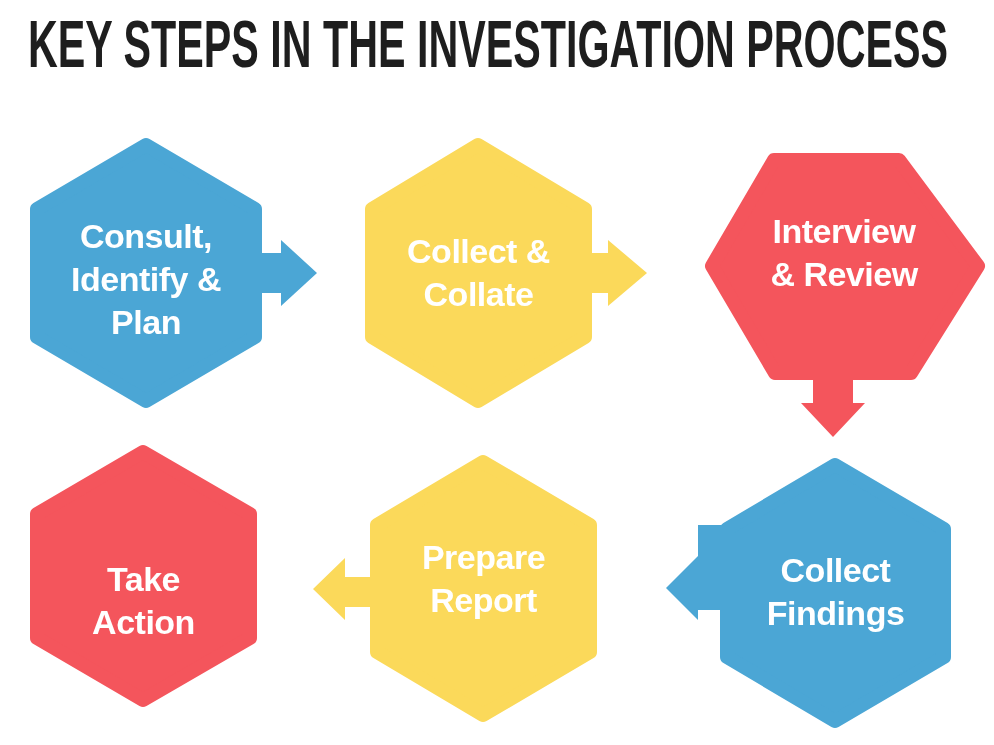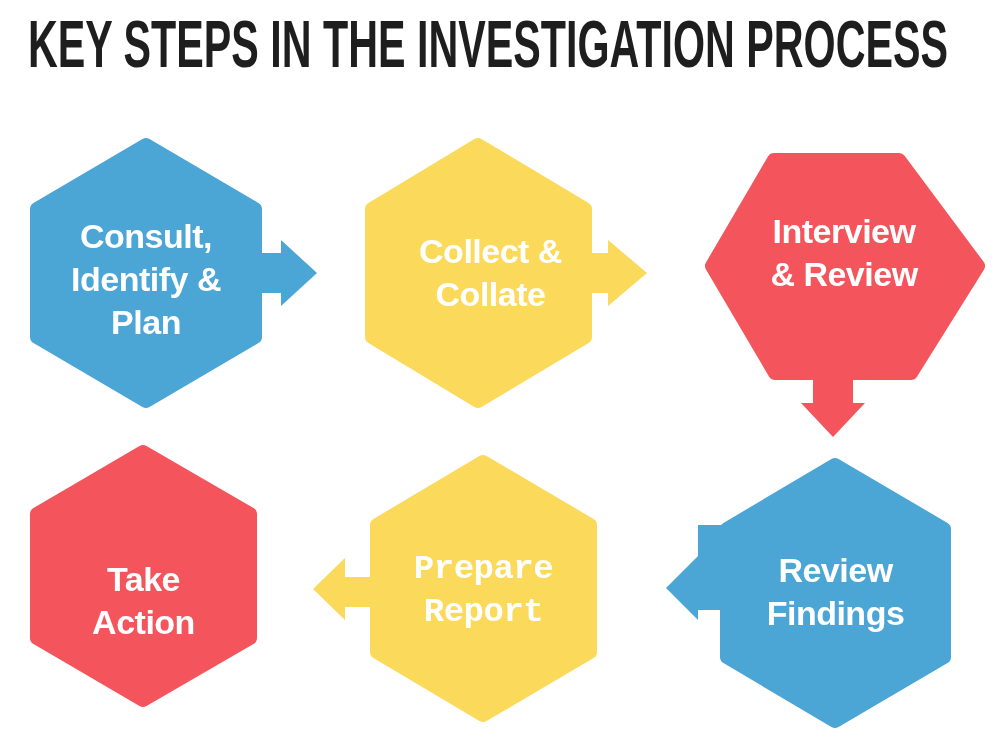--- a/index.html
+++ b/index.html
@@ -64,28 +64,28 @@
 
     <path d="M726,525 L698,525 L698,556 L666,588 L698,620 L698,610 L726,610 Z" fill="#4BA6D5"></path>
 
     <path d="M374,577 L345,577 L345,558 L313,589 L345,620 L345,607 L374,607 Z" fill="#FBD95A"></path>
   </svg>
 
   <div class="hex-label" style="left:30px; top:176px; width:232px; height:206px;">Consult,
 Identify &amp;
 Plan</div>
 
-  <div class="hex-label" style="left:365px; top:170px; width:227px; height:206px;padding-left:12px;">Collect &amp;
+  <div class="hex-label" style="left:365px; top:170px; width:227px; height:206px;">Collect &amp;
 Collate</div>
 
   <div class="hex-label" style="left:703px; top:148px; width:282px; height:210px;">Interview
 &amp; Review</div>
 
-  <div class="hex-label" style="left:720px; top:489px; width:231px; height:206px;">Review
+  <div class="hex-label" style="left:720px; top:489px; width:231px; height:206px;">Collect
 Findings</div>
 
-  <div class="hex-label" style="left:370px; top:488px; width:227px; height:206px;font-family:Liberation Mono, monospace;">Prepare
+  <div class="hex-label" style="left:370px; top:476px; width:227px; height:206px;">Prepare
 Report</div>
 
   <div class="hex-label" style="left:30px; top:498px; width:227px; height:206px;">Take
 Action</div>
 
 </div>
 
 </body></html>

